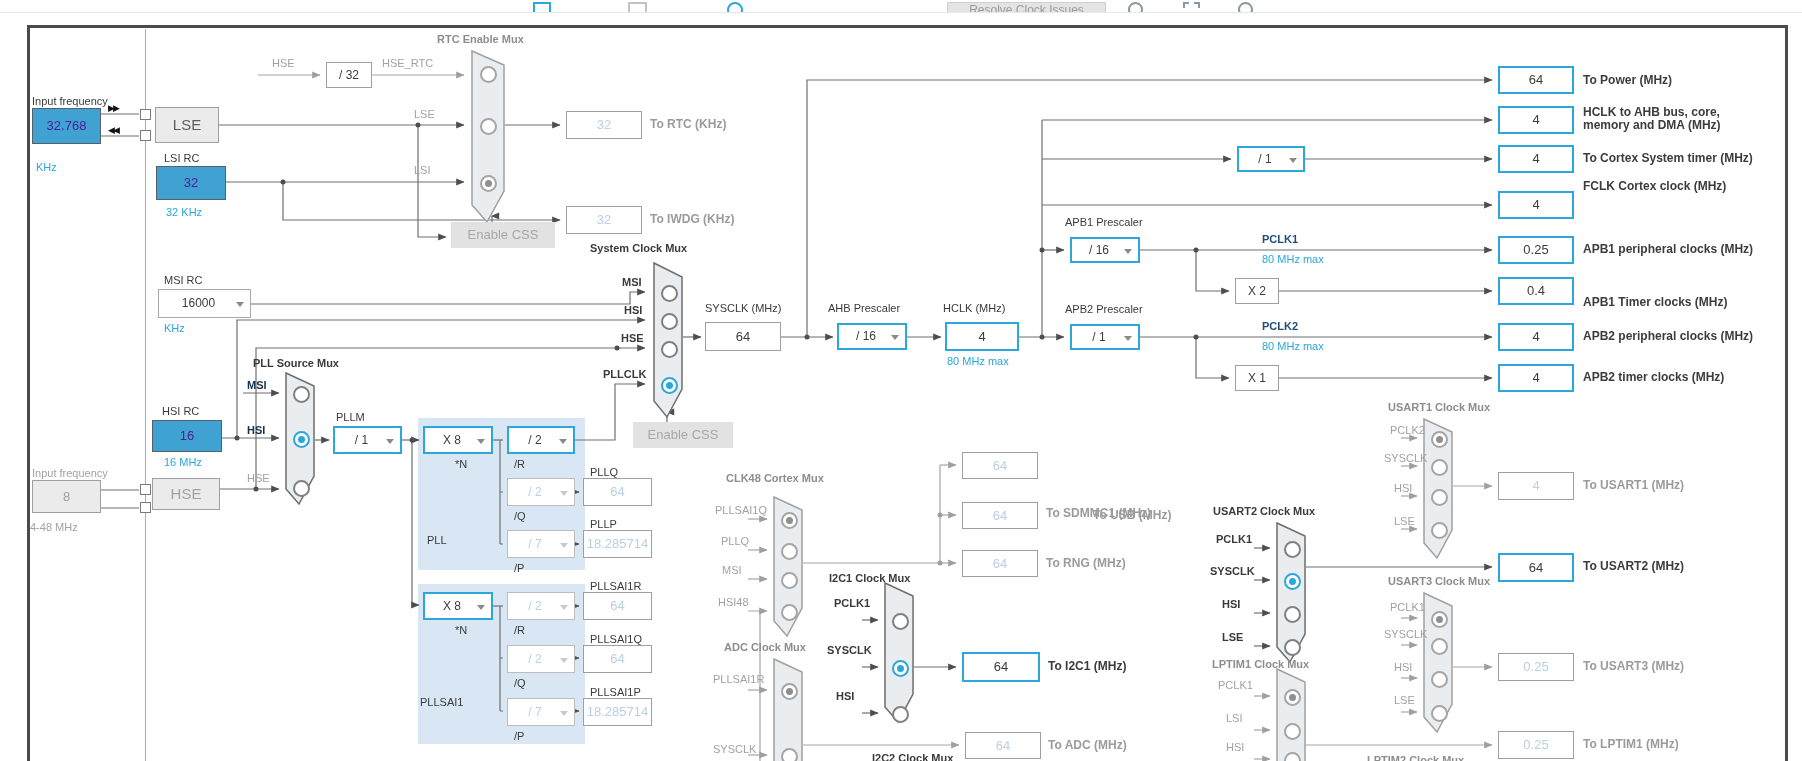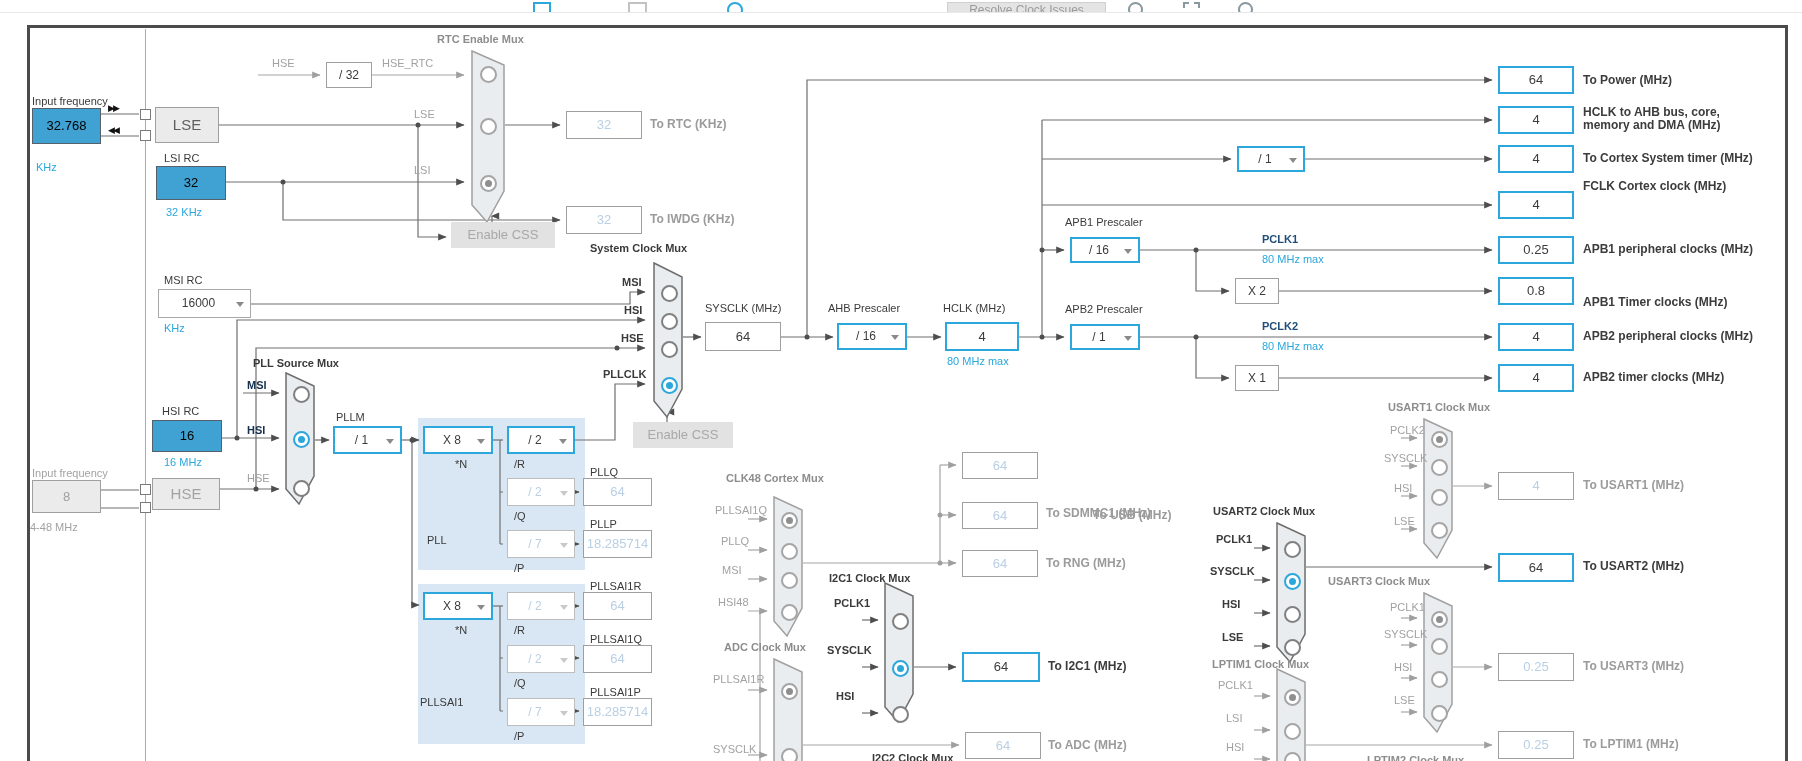--- a/index.html
+++ b/index.html
@@ -22,21 +22,21 @@
   .b{color:#2ba7dc;}
   .navy{color:#1f4e79;font-weight:bold;}
   .bold{font-weight:bold;}
   .ttl{position:absolute;font-size:11px;font-weight:bold;color:#3a3a3a;white-space:nowrap;z-index:5;}
   .ttl.g{color:#8d8d8d;}
   .out-lbl{position:absolute;font-size:12px;font-weight:bold;color:#3c3c3c;white-space:pre-line;line-height:13px;z-index:5;}
   .out-lbl.g{color:#9b9b9b;}
   .box{position:absolute;background:#fff;border:1px solid #9f9f9f;color:#3c3c3c;font-size:13px;text-align:center;z-index:6;box-sizing:border-box;}
   .box.lt{color:#b9cfe4;}
   .box.bb{border:2px solid #2ba7dc;}
-  .srcbox{position:absolute;background:#3fa2d2;border:1px solid #56606a;color:#000000;font-size:13px;text-align:center;z-index:6;box-sizing:border-box;}
+  .srcbox{position:absolute;background:#3fa2d2;border:1px solid #56606a;color:#4c1d95;font-size:13px;text-align:center;z-index:6;box-sizing:border-box;}
   .graybox{position:absolute;background:#ebebeb;border:1px solid #9f9f9f;color:#9f9f9f;font-size:13px;text-align:center;z-index:6;box-sizing:border-box;}
   .btn{position:absolute;background:#e2e2e2;color:#a8a8a8;font-size:13px;text-align:center;z-index:6;}
   .dd{position:absolute;background:#fff;border:2px solid #2ba7dc;color:#3c3c3c;font-size:12px;text-align:center;z-index:6;box-sizing:border-box;}
   .dd::after{content:"";position:absolute;right:6px;top:45%;border:4px solid transparent;border-top:5px solid #8a8a8a;}
   .dd.gray{border:1px solid #a8a8a8;}
   .dd.ddi{border:1px solid #bdbdbd;color:#b9cfe4;}
   .dd.ddi::after{border-top-color:#c9c9c9;}
   .dd span{display:block;padding-right:12px;}
   .panel{position:absolute;background:#d9e7f4;z-index:1;}
   .mux{position:absolute;z-index:4;}
@@ -342,21 +342,21 @@
 <div class="out-lbl" style="left:1583px;top:74px;">To Power (MHz)</div>
 <div class="box bb" style="left:1498px;top:106px;width:76px;height:28px;line-height:24px;">4</div>
 <div class="out-lbl" style="left:1583px;top:106px;">HCLK to AHB bus, core,
 memory and DMA (MHz)</div>
 <div class="box bb" style="left:1498px;top:145px;width:76px;height:28px;line-height:24px;">4</div>
 <div class="out-lbl" style="left:1583px;top:152px;">To Cortex System timer (MHz)</div>
 <div class="box bb" style="left:1498px;top:191px;width:76px;height:28px;line-height:24px;">4</div>
 <div class="out-lbl" style="left:1583px;top:180px;">FCLK Cortex clock (MHz)</div>
 <div class="box bb" style="left:1498px;top:236px;width:76px;height:28px;line-height:24px;">0.25</div>
 <div class="out-lbl" style="left:1583px;top:243px;">APB1 peripheral clocks (MHz)</div>
-<div class="box bb" style="left:1498px;top:277px;width:76px;height:28px;line-height:24px;">0.8</div>
+<div class="box bb" style="left:1498px;top:277px;width:76px;height:28px;line-height:24px;">0.4</div>
 <div class="out-lbl" style="left:1583px;top:296px;">APB1 Timer clocks (MHz)</div>
 <div class="box bb" style="left:1498px;top:323px;width:76px;height:28px;line-height:24px;">4</div>
 <div class="out-lbl" style="left:1583px;top:330px;">APB2 peripheral clocks (MHz)</div>
 <div class="box bb" style="left:1498px;top:364px;width:76px;height:28px;line-height:24px;">4</div>
 <div class="out-lbl" style="left:1583px;top:371px;">APB2 timer clocks (MHz)</div>
 
 <div class="ttl g" style="left:726px;top:472px;">CLK48 Cortex Mux</div>
 <svg class="mux" style="left:773px;top:496px;" width="32" height="142">
     <path class="muxpath dim" d="M1 1 L29 14 L29 112 L14 140 L1 125 Z"></path>
   </svg>
@@ -424,21 +424,21 @@
 <div class="rad dim" style="left:1431px;top:459px;" data-state="off"></div>
 <div class="rad dim" style="left:1431px;top:489px;" data-state="off"></div>
 <div class="rad dim" style="left:1431px;top:522px;" data-state="off"></div>
 <div class="lbl g" style="left:1390px;top:424px;">PCLK2</div>
 <div class="lbl g" style="left:1384px;top:452px;">SYSCLK</div>
 <div class="lbl g" style="left:1394px;top:482px;">HSI</div>
 <div class="lbl g" style="left:1394px;top:515px;">LSE</div>
 <div class="box lt" style="left:1498px;top:472px;width:76px;height:28px;line-height:26px;">4</div>
 <div class="out-lbl g" style="left:1583px;top:479px;">To USART1 (MHz)</div>
 
-<div class="ttl g" style="left:1328px;top:575px;">USART3 Clock Mux</div>
+<div class="ttl g" style="left:1388px;top:575px;">USART3 Clock Mux</div>
 <svg class="mux" style="left:1423px;top:592px;" width="32" height="142">
     <path class="muxpath dim" d="M1 1 L29 14 L29 112 L14 140 L1 125 Z"></path>
   </svg>
 <div class="rad dim" style="left:1431px;top:611px;" data-state="on-gray"></div>
 <div class="rad dim" style="left:1431px;top:638px;" data-state="off"></div>
 <div class="rad dim" style="left:1431px;top:671px;" data-state="off"></div>
 <div class="rad dim" style="left:1431px;top:705px;" data-state="off"></div>
 <div class="lbl g" style="left:1390px;top:601px;">PCLK1</div>
 <div class="lbl g" style="left:1384px;top:628px;">SYSCLK</div>
 <div class="lbl g" style="left:1394px;top:661px;">HSI</div>

